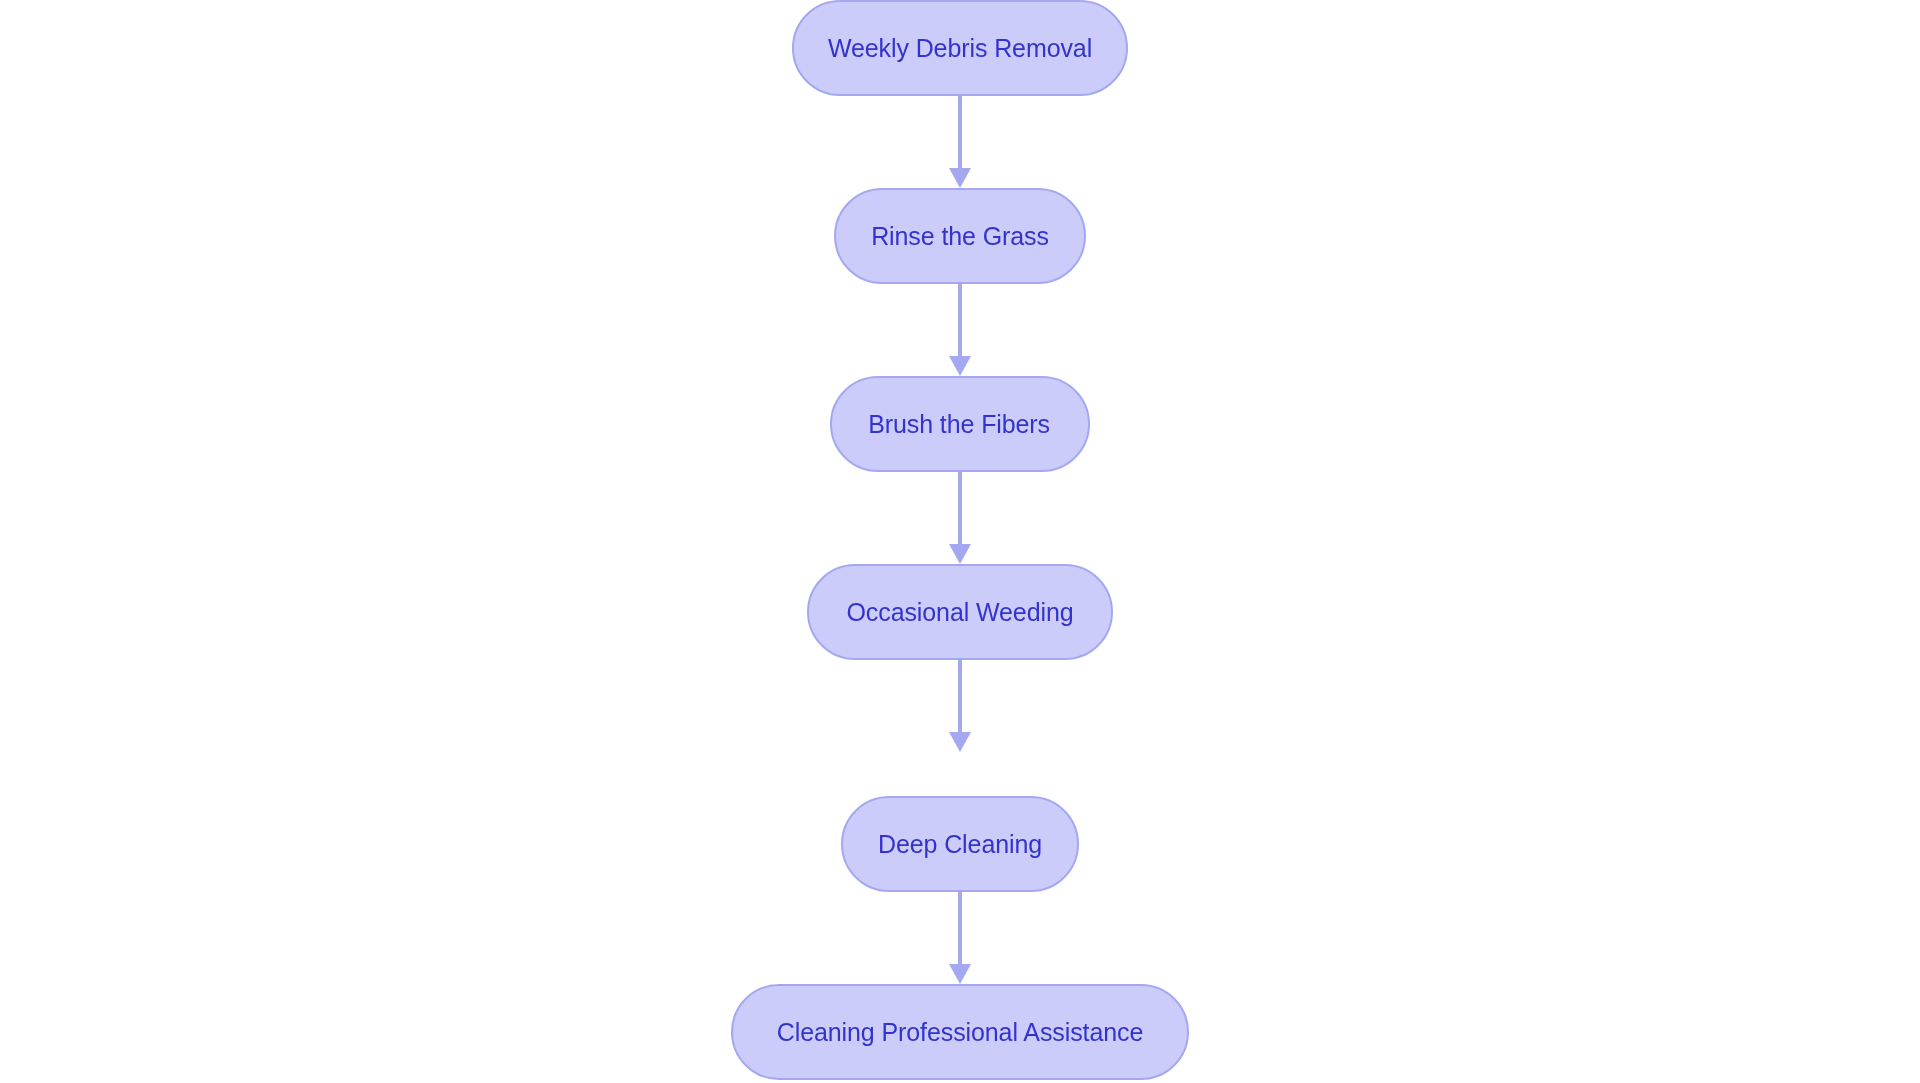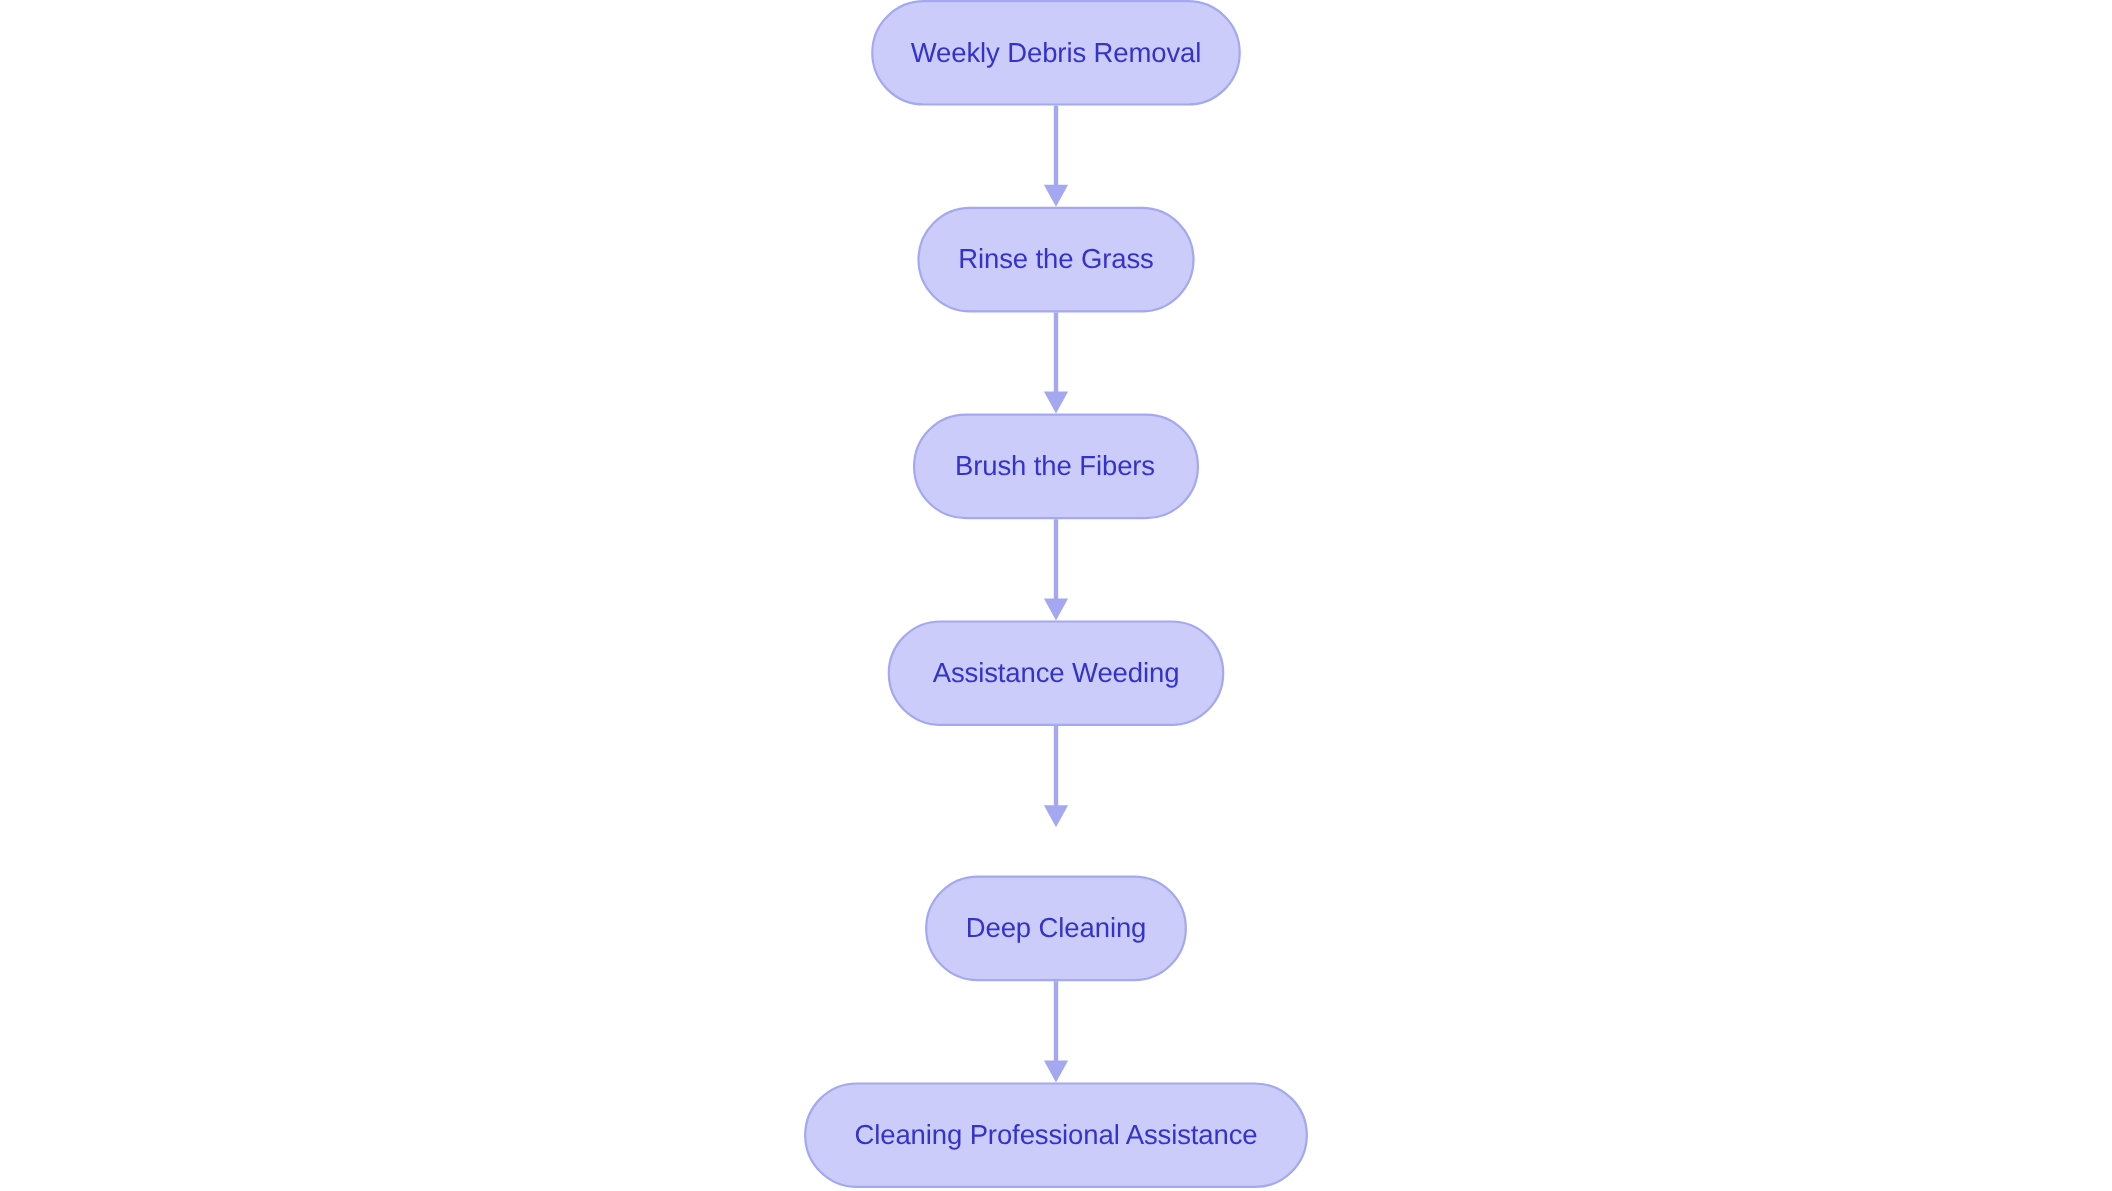--- a/index.html
+++ b/index.html
@@ -91,21 +91,21 @@
   </div>
 
   <span class="flow-connector">
     <svg width="26" height="92" viewBox="0 0 26 92" xmlns="http://www.w3.org/2000/svg" aria-hidden="true">
       <line x1="13" y1="0" x2="13" y2="74" stroke="#a3a8f0" stroke-width="4"></line>
       <polygon points="2,72 24,72 13,92" fill="#a3a8f0"></polygon>
     </svg>
   </span>
 
   <div class="flow-node" style="width:306px;">
-    <span class="flow-node-label">Assistance Weeding</span>
+    <span class="flow-node-label">Occasional Weeding</span>
   </div>
 
   <span class="flow-connector">
     <svg width="26" height="92" viewBox="0 0 26 92" xmlns="http://www.w3.org/2000/svg" aria-hidden="true">
       <line x1="13" y1="0" x2="13" y2="74" stroke="#a3a8f0" stroke-width="4"></line>
       <polygon points="2,72 24,72 13,92" fill="#a3a8f0"></polygon>
     </svg>
   </span>
 
   <div class="flow-node" style="width:238px;margin-top:44px;">

